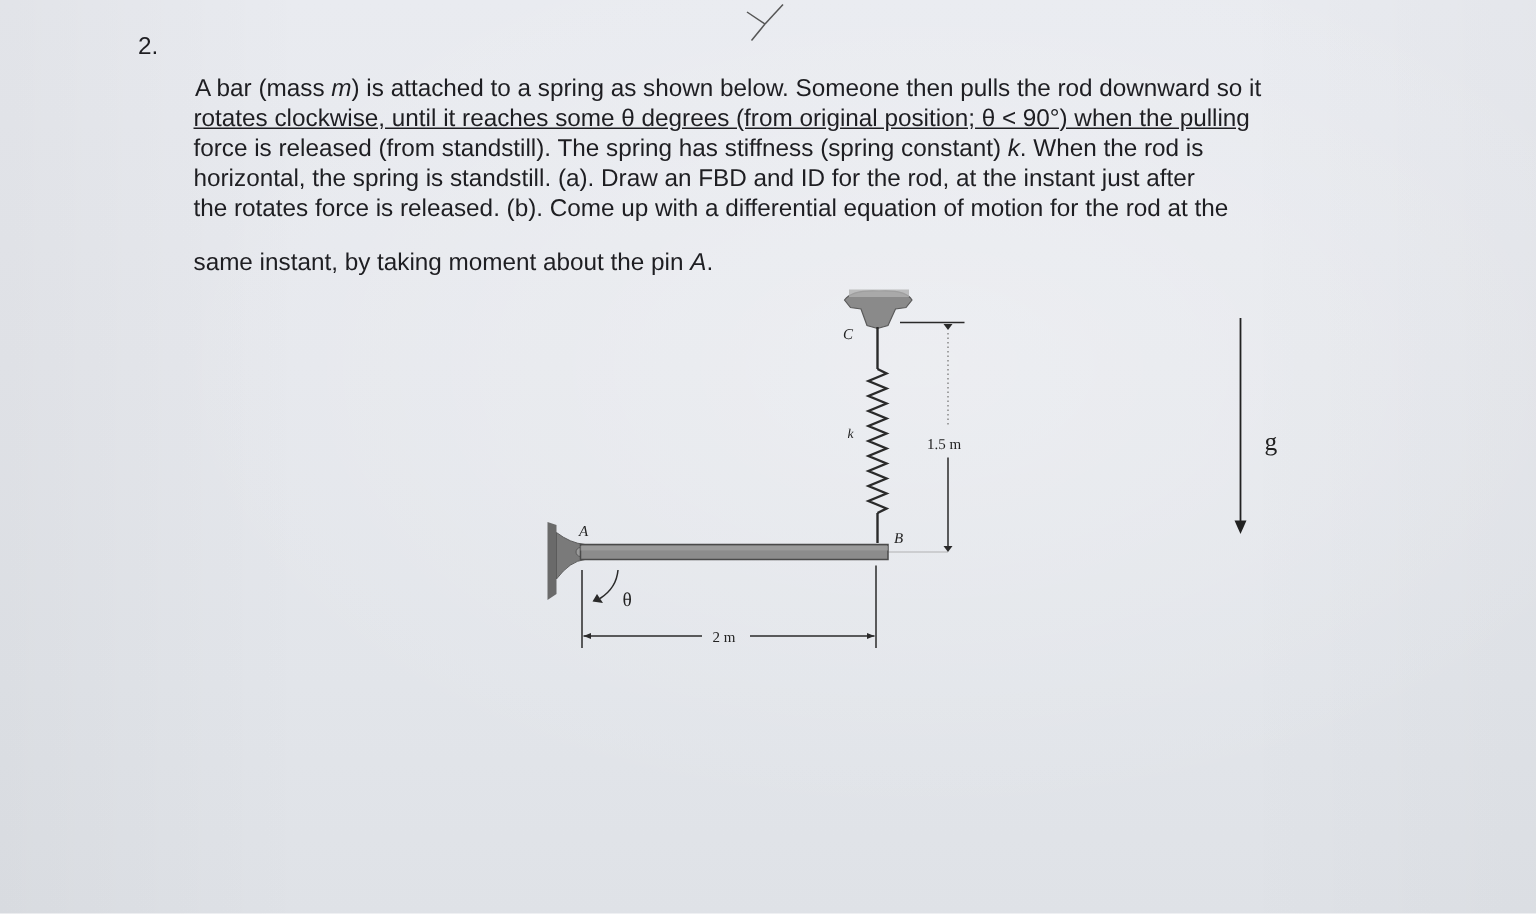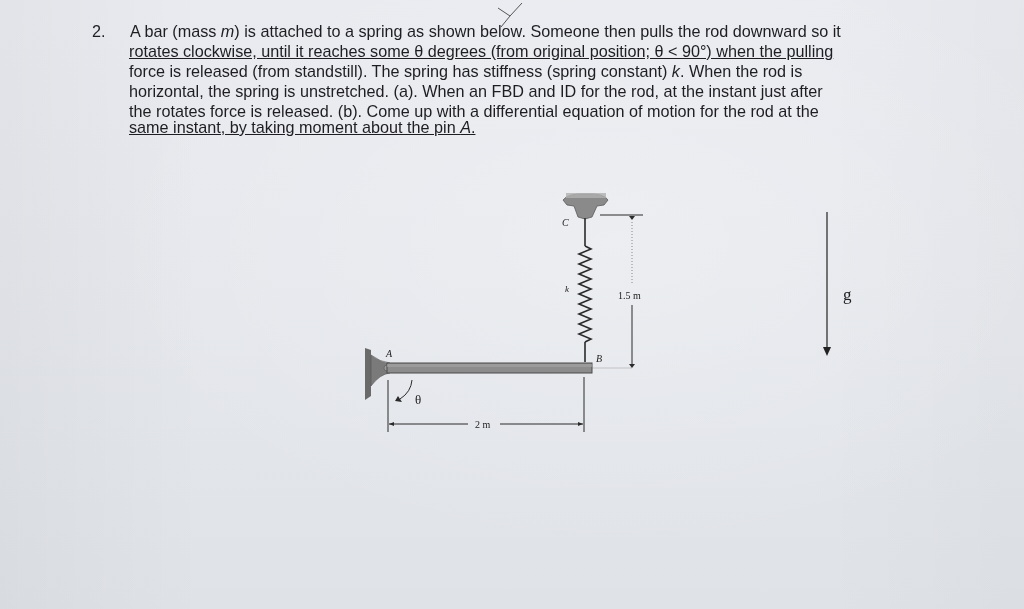--- a/index.html
+++ b/index.html
@@ -11,42 +11,42 @@
     .shade {
       position: absolute; inset: 0; pointer-events: none;
       background: radial-gradient(ellipse at 60% 40%, rgba(255,255,255,0.25) 0%, rgba(255,255,255,0) 60%),
                   linear-gradient(90deg, rgba(0,0,0,0.03) 0%, rgba(0,0,0,0) 20%, rgba(0,0,0,0) 80%, rgba(0,0,0,0.02) 100%);
     }
     .problem {
       position: absolute; left: 92px; top: 22px; width: 900px;
       font-size: 16.2px; line-height: 19.4px;
     }
     .problem .num { position: absolute; left: 0; top: 0; }
-    .problem .line { position: absolute; left: 37px; white-space: nowrap; }
+    .problem .line { position: absolute; left: 37px; white-space: nowrap; margin-top: 28px; }
     .l0 { top: 0; left: 38px !important; }
     .l1 { top: 20px; text-decoration: underline; }
     .l2 { top: 40px; text-align: center; }
     .l3 { top: 60px; }
     .l4 { top: 80px; }
-    .l5 { top: 96px; text-decoration: underline; }
+    .l5 { top: 116px; }
     i.var { font-style: italic; }
     .diagram { position: absolute; left: 0; top: 0; width: 1024px; height: 609px; }
     .svg-text { font-family: "Liberation Serif", serif; }
   </style>
 </head>
 <body>
 
 <div class="shade"></div>
 
 <div class="problem">
   <span class="num">2.</span>
   <span class="line l0"><span>A bar (mass </span><i class="var">m</i><span>) is attached to a spring as shown below. Someone then pulls the rod downward so it</span></span>
   <span class="line l1">rotates clockwise, until it reaches some θ degrees (from original position; θ &lt; 90°) when the pulling</span>
   <span class="line l2"><span>force is released (from standstill). The spring has stiffness (spring constant) </span><i class="var">k</i><span>. When the rod is</span></span>
-  <span class="line l3">horizontal, the spring is unstretched. (a). When an FBD and ID for the rod, at the instant just after</span>
+  <span class="line l3">horizontal, the spring is standstill. (a). Draw an FBD and ID for the rod, at the instant just after</span>
   <span class="line l4">the rotates force is released. (b). Come up with a differential equation of motion for the rod at the</span>
   <span class="line l5"><span>same instant, by taking moment about the pin </span><i class="var">A</i><span>.</span></span>
 </div>
 
 <svg class="diagram" viewBox="0 0 1024 609">
 
   <g>
     <line x1="498" y1="8" x2="510" y2="16" stroke="#555" stroke-width="1"></line>
     <line x1="510" y1="16" x2="522" y2="3" stroke="#555" stroke-width="1"></line>
     <line x1="510" y1="16" x2="501" y2="27" stroke="#555" stroke-width="1"></line>

